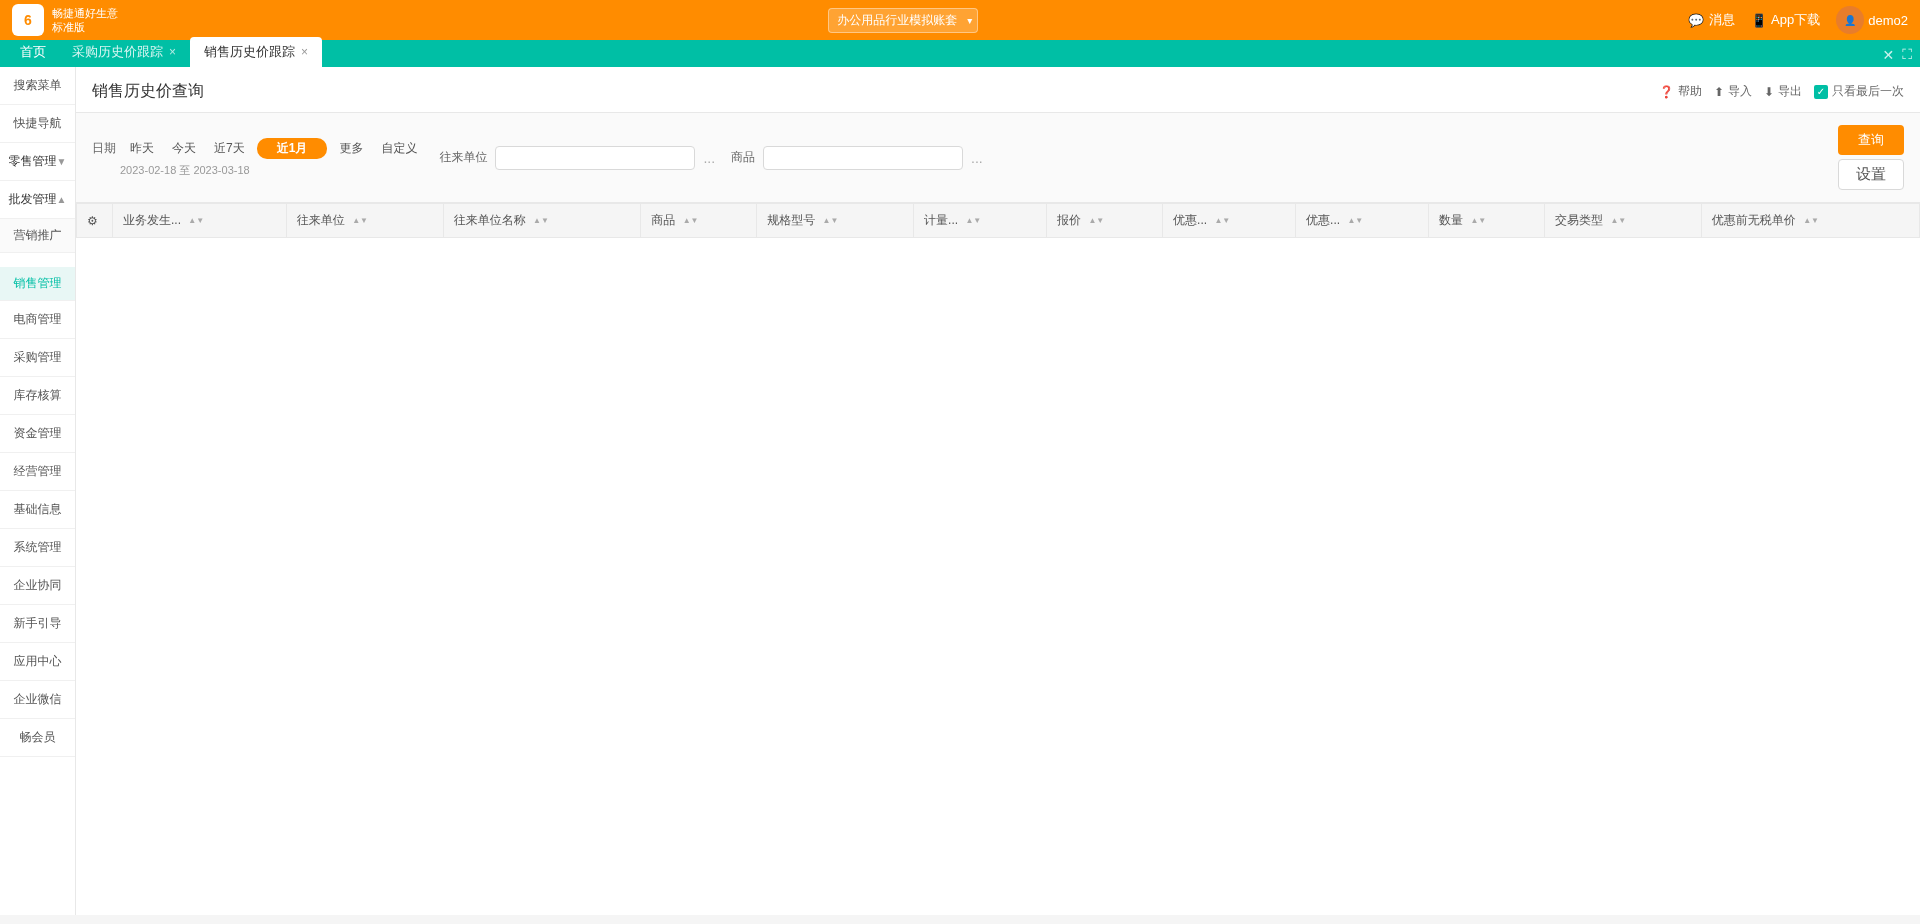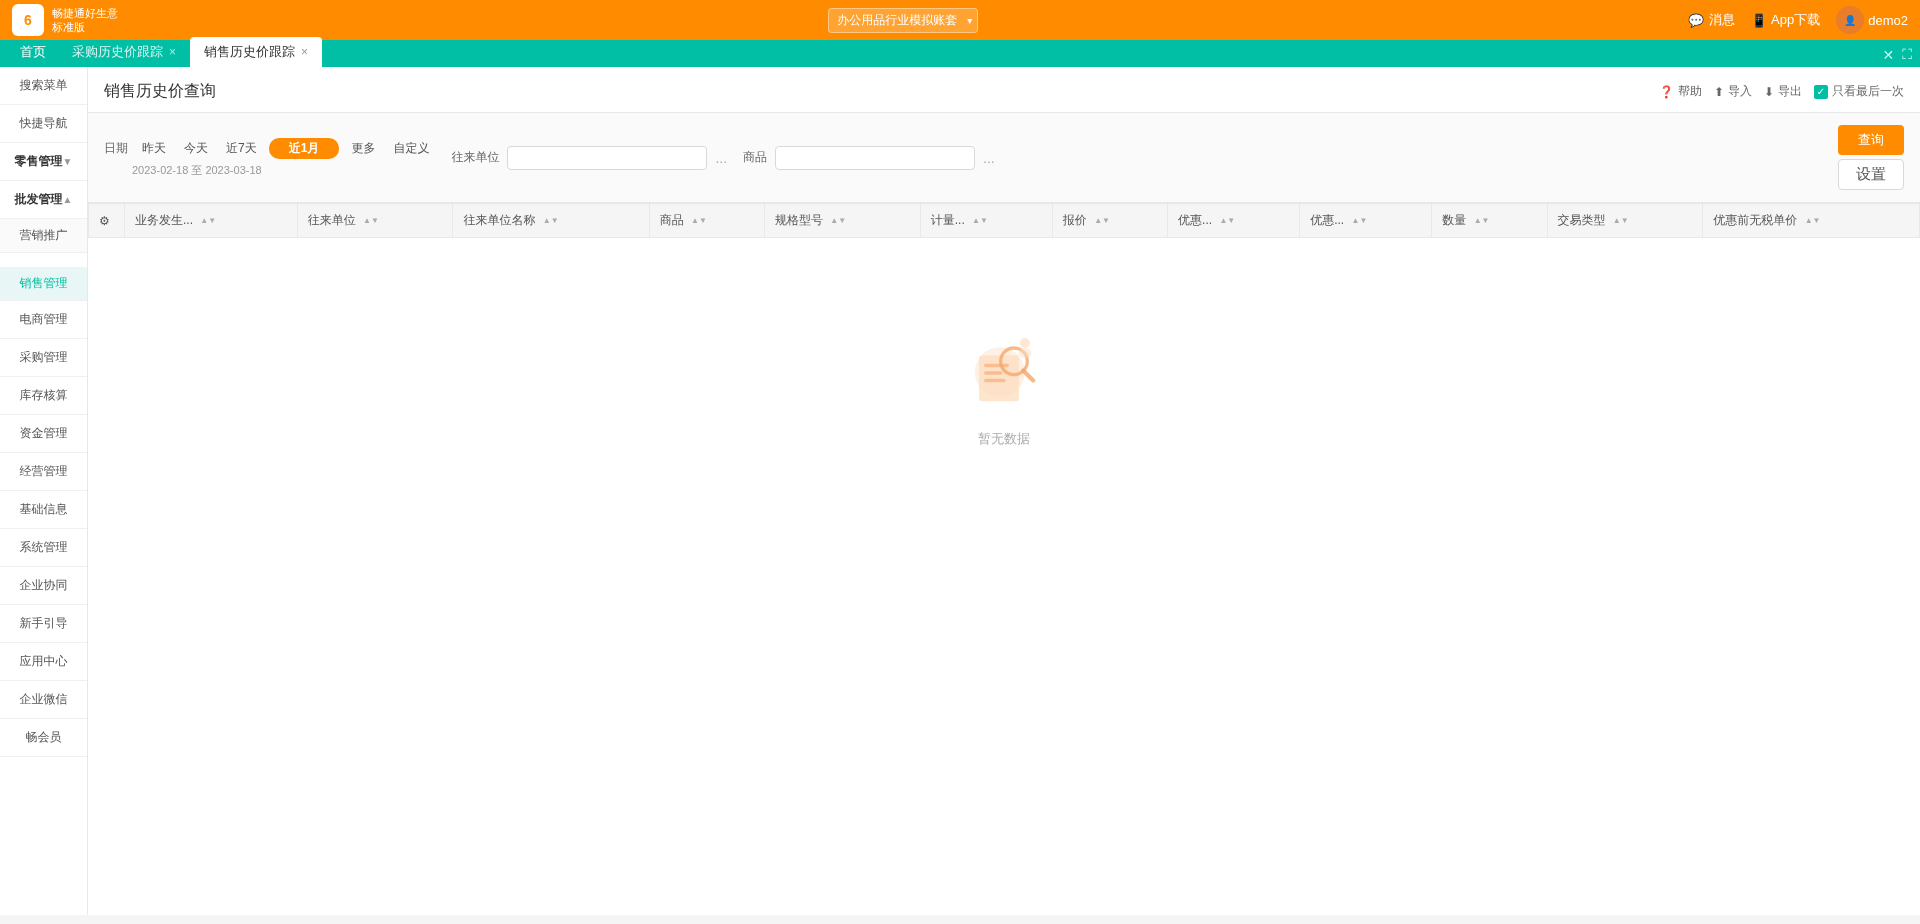--- a/index.html
+++ b/index.html
@@ -133,21 +133,21 @@
     }
 
     
     .main-layout {
       display: flex;
       height: calc(100vh - 76px);
     }
 
     
     .sidebar {
-      width: 88px;
+      width: 76px;
       background: white;
       border-right: 1px solid #e8e8e8;
       overflow-y: auto;
       flex-shrink: 0;
     }
     .sidebar-item {
       padding: 10px 4px;
       text-align: center;
       font-size: 12px;
       color: #555;
@@ -174,21 +174,20 @@
       padding: 10px 4px;
       text-align: center;
       font-size: 12px;
       color: #333;
       cursor: pointer;
       border-bottom: 1px solid #f0f0f0;
       display: flex;
       align-items: center;
       justify-content: center;
       gap: 0;
-      font-weight: bold;
     }
 
     
     .content-area {
       flex: 1;
       overflow: auto;
       background: white;
     }
     .page-header {
       padding: 14px 16px 10px;
@@ -585,33 +584,16 @@
             <th>
               优惠前无税单价
               <span class="sort-arrows">▲▼</span>
             </th>
           </tr>
         </thead>
         <tbody>
         </tbody>
       </table>
 
-      <div class="empty-state">
-        <svg class="empty-icon" viewBox="0 0 120 120" xmlns="http://www.w3.org/2000/svg">
-
-          <ellipse cx="55" cy="65" rx="30" ry="30" fill="#fde8d0" opacity="0.6"></ellipse>
-          <rect x="30" y="45" width="48" height="55" rx="4" fill="#fddec2" opacity="0.8"></rect>
-          <rect x="36" y="55" width="30" height="4" rx="2" fill="#f5a76c" opacity="0.6"></rect>
-          <rect x="36" y="64" width="22" height="4" rx="2" fill="#f5a76c" opacity="0.6"></rect>
-          <rect x="36" y="73" width="26" height="4" rx="2" fill="#f5a76c" opacity="0.6"></rect>
-
-          <circle cx="72" cy="52" r="16" fill="none" stroke="#f5a76c" stroke-width="4" opacity="0.8"></circle>
-          <line x1="83" y1="63" x2="95" y2="75" stroke="#f5a76c" stroke-width="5" stroke-linecap="round" opacity="0.8"></line>
-
-          <circle cx="85" cy="30" r="6" fill="#fddec2" opacity="0.7"></circle>
-          <ellipse cx="85" cy="42" rx="8" ry="6" fill="#fddec2" opacity="0.5"></ellipse>
-        </svg>
-        <span>暂无数据</span>
-      </div>
     </div>
 
   </div>
 </div>
 
 </body></html>

